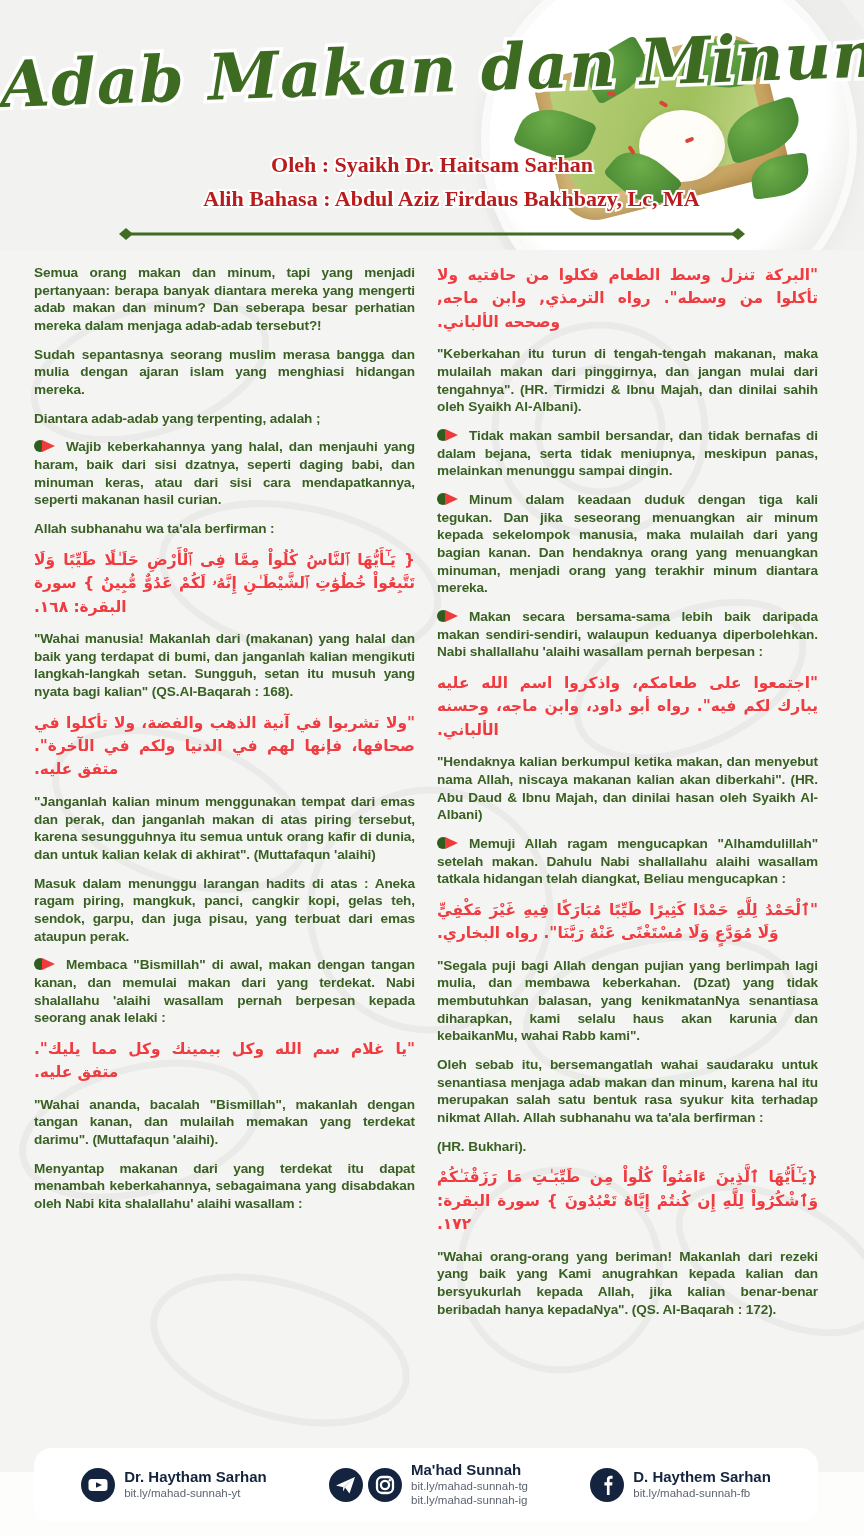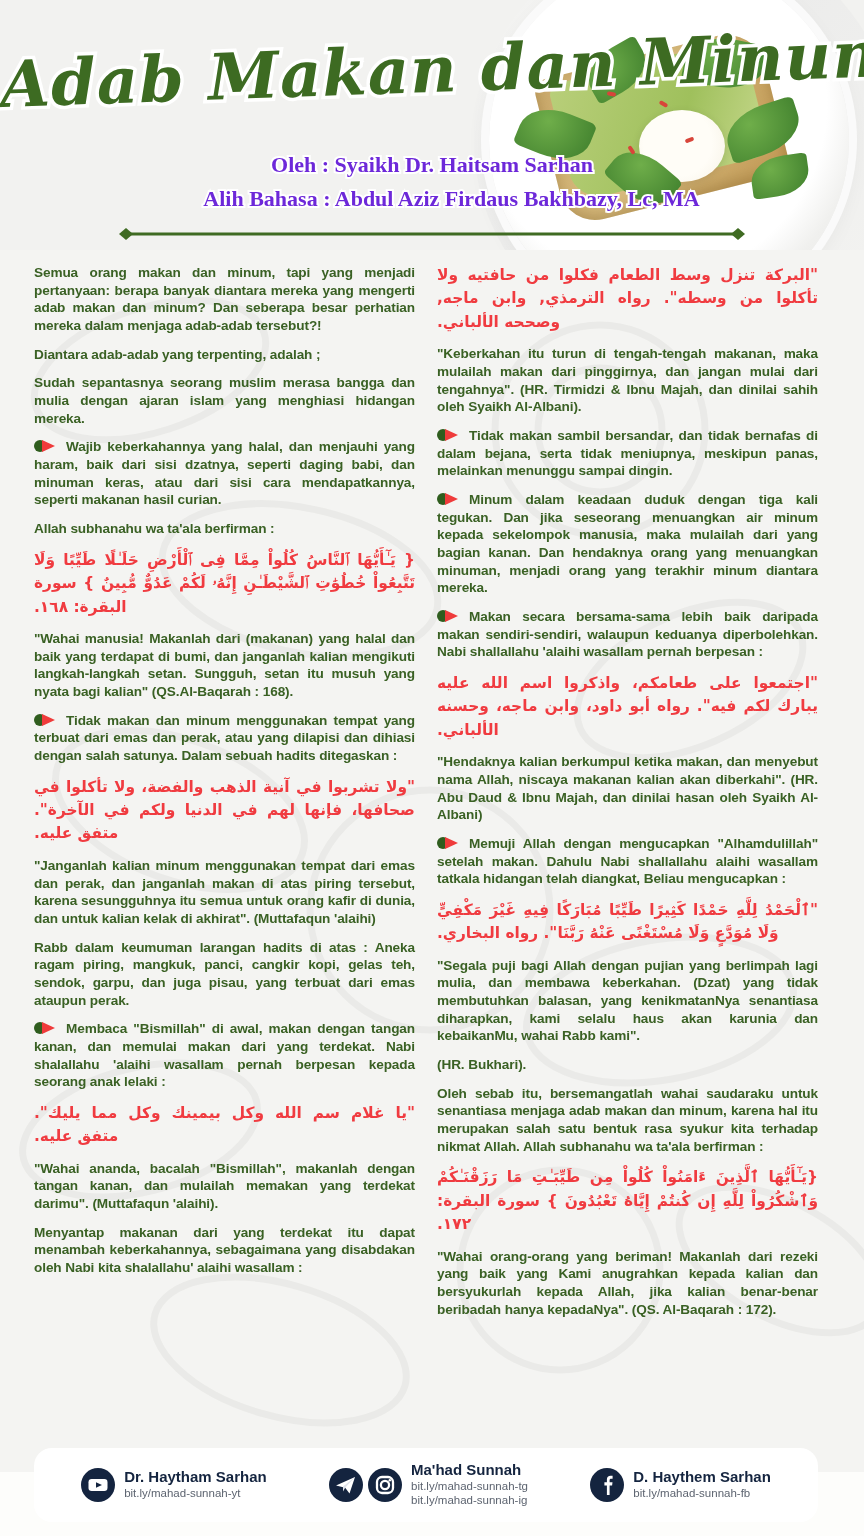--- a/index.html
+++ b/index.html
@@ -87,21 +87,21 @@
     -webkit-text-stroke:7px #ffffff;
     paint-order:stroke fill;
     transform:rotate(-2deg);
     white-space:nowrap;
   }
   .hero-sub1, .hero-sub2 {
     position:absolute; left:0; right:0;
     text-align:center;
     font-family:"Liberation Serif", serif;
     font-weight:700;
-    color:#6d28d9;
+    color:#b91c1c;
     -webkit-text-stroke:4px #ffffff;
     paint-order:stroke fill;
     white-space:nowrap;
   }
   .hero-sub1 { top:152px; font-size:22px; }
   .hero-sub2 { top:186px; font-size:22px;margin-left:39px; }
 
   .divider {
     position:absolute; left:118px; top:228px;
     width:628px; height:12px;
@@ -247,49 +247,48 @@
         <ellipse cx="660" cy="760" rx="135" ry="70" transform="rotate(-10 660 760)"></ellipse>
         <ellipse cx="140" cy="880" rx="120" ry="62" transform="rotate(-14 140 880)"></ellipse>
         <circle cx="560" cy="1020" r="100"></circle>
         <ellipse cx="280" cy="1100" rx="130" ry="66" transform="rotate(16 280 1100)"></ellipse>
         <ellipse cx="780" cy="1010" rx="110" ry="58" transform="rotate(28 780 1010)"></ellipse>
       </g>
     </svg>
 
     <div class="col" id="left-col">
         <p>Semua orang makan dan minum, tapi yang menjadi pertanyaan: berapa banyak diantara mereka yang mengerti adab makan dan minum? Dan seberapa besar perhatian mereka dalam menjaga adab-adab tersebut?!</p>
+        <p>Sudah sepantasnya seorang muslim merasa bangga dan mulia dengan ajaran islam yang menghiasi hidangan mereka.</p>
         <p>Diantara adab-adab yang terpenting, adalah ;</p>
-        <p>Sudah sepantasnya seorang muslim merasa bangga dan mulia dengan ajaran islam yang menghiasi hidangan mereka.</p>
         <p><span class="bullet-icon"><span class="dot"></span><span class="tri"></span></span><span>Wajib keberkahannya yang halal, dan menjauhi yang haram, baik dari sisi dzatnya, seperti daging babi, dan minuman keras, atau dari sisi cara mendapatkannya, seperti makanan hasil curian.</span></p>
         <p>Allah subhanahu wa ta'ala berfirman :</p>
         <p class="ar">{ يَـٰٓأَيُّهَا ٱلنَّاسُ كُلُواْ مِمَّا فِى ٱلْأَرْضِ حَلَـٰلًا طَيِّبًا وَلَا تَتَّبِعُواْ خُطُوَٰتِ ٱلشَّيْطَـٰنِ إِنَّهُۥ لَكُمْ عَدُوٌّ مُّبِينٌ } سورة البقرة: ١٦٨.</p>
         <p>"Wahai manusia! Makanlah dari (makanan) yang halal dan baik yang terdapat di bumi, dan janganlah kalian mengikuti langkah-langkah setan. Sungguh, setan itu musuh yang nyata bagi kalian" (QS.Al-Baqarah : 168).</p>
-        <p><span class="bullet-icon"><span class="dot"></span><span class="tri"></span></span><span>Tidak makan dan minum menggunakan tempat yang terbuat dari emas dan perak, atau yang dilapisi dan dihiasi dengan salah satunya. Dalam sebuah hadits ditegaskan :</span></p>
         <p class="ar">"ولا تشربوا في آنية الذهب والفضة، ولا تأكلوا في صحافها، فإنها لهم في الدنيا ولكم في الآخرة". متفق عليه.</p>
         <p>"Janganlah kalian minum menggunakan tempat dari emas dan perak, dan janganlah makan di atas piring tersebut, karena sesungguhnya itu semua untuk orang kafir di dunia, dan untuk kalian kelak di akhirat". (Muttafaqun 'alaihi)</p>
-        <p>Rabb dalam keumuman larangan hadits di atas : Aneka ragam piring, mangkuk, panci, cangkir kopi, gelas teh, sendok, garpu, dan juga pisau, yang terbuat dari emas ataupun perak.</p>
+        <p>Masuk dalam menunggu larangan hadits di atas : Aneka ragam piring, mangkuk, panci, cangkir kopi, gelas teh, sendok, garpu, dan juga pisau, yang terbuat dari emas ataupun perak.</p>
         <p><span class="bullet-icon"><span class="dot"></span><span class="tri"></span></span><span>Membaca "Bismillah" di awal, makan dengan tangan kanan, dan memulai makan dari yang terdekat. Nabi shalallahu 'alaihi wasallam pernah berpesan kepada seorang anak lelaki :</span></p>
         <p class="ar">"يا غلام سم الله وكل بيمينك وكل مما يليك". متفق عليه.</p>
         <p>"Wahai ananda, bacalah "Bismillah", makanlah dengan tangan kanan, dan mulailah memakan yang terdekat darimu". (Muttafaqun 'alaihi).</p>
         <p>Menyantap makanan dari yang terdekat itu dapat menambah keberkahannya, sebagaimana yang disabdakan oleh Nabi kita shalallahu' alaihi wasallam :</p>
       </div>
 
     <div class="col" id="right-col">
         <p class="ar">"البركة تنزل وسط الطعام فكلوا من حافتيه ولا تأكلوا من وسطه". رواه الترمذي, وابن ماجه, وصححه الألباني.</p>
         <p>"Keberkahan itu turun di tengah-tengah makanan, maka mulailah makan dari pinggirnya, dan jangan mulai dari tengahnya". (HR. Tirmidzi &amp; Ibnu Majah, dan dinilai sahih oleh Syaikh Al-Albani).</p>
         <p><span class="bullet-icon"><span class="dot"></span><span class="tri"></span></span><span>Tidak makan sambil bersandar, dan tidak bernafas di dalam bejana, serta tidak meniupnya, meskipun panas, melainkan menunggu sampai dingin.</span></p>
         <p><span class="bullet-icon"><span class="dot"></span><span class="tri"></span></span><span>Minum dalam keadaan duduk dengan tiga kali tegukan. Dan jika seseorang menuangkan air minum kepada sekelompok manusia, maka mulailah dari yang bagian kanan. Dan hendaknya orang yang menuangkan minuman, menjadi orang yang terakhir minum diantara mereka.</span></p>
         <p><span class="bullet-icon"><span class="dot"></span><span class="tri"></span></span><span>Makan secara bersama-sama lebih baik daripada makan sendiri-sendiri, walaupun keduanya diperbolehkan. Nabi shallallahu 'alaihi wasallam pernah berpesan :</span></p>
         <p class="ar">"اجتمعوا على طعامكم، واذكروا اسم الله عليه يبارك لكم فيه". رواه أبو داود، وابن ماجه، وحسنه الألباني.</p>
         <p>"Hendaknya kalian berkumpul ketika makan, dan menyebut nama Allah, niscaya makanan kalian akan diberkahi". (HR. Abu Daud &amp; Ibnu Majah, dan dinilai hasan oleh Syaikh Al-Albani)</p>
-        <p><span class="bullet-icon"><span class="dot"></span><span class="tri"></span></span><span>Memuji Allah dengan mengucapkan "Alhamdulillah" setelah makan. Dahulu Nabi shallallahu alaihi wasallam tatkala hidangan telah diangkat, Beliau mengucapkan :</span></p>
+        <p><span class="bullet-icon"><span class="dot"></span><span class="tri"></span></span><span>Memuji Allah ragam mengucapkan "Alhamdulillah" setelah makan. Dahulu Nabi shallallahu alaihi wasallam tatkala hidangan telah diangkat, Beliau mengucapkan :</span></p>
         <p class="ar">"ٱلْحَمْدُ لِلَّهِ حَمْدًا كَثِيرًا طَيِّبًا مُبَارَكًا فِيهِ غَيْرَ مَكْفِيٍّ وَلَا مُوَدَّعٍ وَلَا مُسْتَغْنًى عَنْهُ رَبَّنَا". رواه البخاري.</p>
         <p>"Segala puji bagi Allah dengan pujian yang berlimpah lagi mulia, dan membawa keberkahan. (Dzat) yang tidak membutuhkan balasan, yang kenikmatanNya senantiasa diharapkan, kami selalu haus akan karunia dan kebaikanMu, wahai Rabb kami".</p>
+        <p>Oleh sebab itu, bersemangatlah wahai saudaraku untuk senantiasa menjaga adab makan dan minum, karena hal itu merupakan salah satu bentuk rasa syukur kita terhadap nikmat Allah. Allah subhanahu wa ta'ala berfirman :</p>
         <p>(HR. Bukhari).</p>
-        <p>Oleh sebab itu, bersemangatlah wahai saudaraku untuk senantiasa menjaga adab makan dan minum, karena hal itu merupakan salah satu bentuk rasa syukur kita terhadap nikmat Allah. Allah subhanahu wa ta'ala berfirman :</p>
         <p class="ar">{يَـٰٓأَيُّهَا ٱلَّذِينَ ءَامَنُواْ كُلُواْ مِن طَيِّبَـٰتِ مَا رَزَقْنَـٰكُمْ وَٱشْكُرُواْ لِلَّهِ إِن كُنتُمْ إِيَّاهُ تَعْبُدُونَ } سورة البقرة: ١٧٢.</p>
         <p>"Wahai orang-orang yang beriman! Makanlah dari rezeki yang baik yang Kami anugrahkan kepada kalian dan bersyukurlah kepada Allah, jika kalian benar-benar beribadah hanya kepadaNya". (QS. Al-Baqarah : 172).</p>
       </div>
   </div>
 
   <div class="footer">
 
     <div class="fitem">
       <svg class="ficon" width="34" height="34" viewBox="0 0 34 34">
         <circle cx="17" cy="17" r="17" fill="#14243f"></circle>

